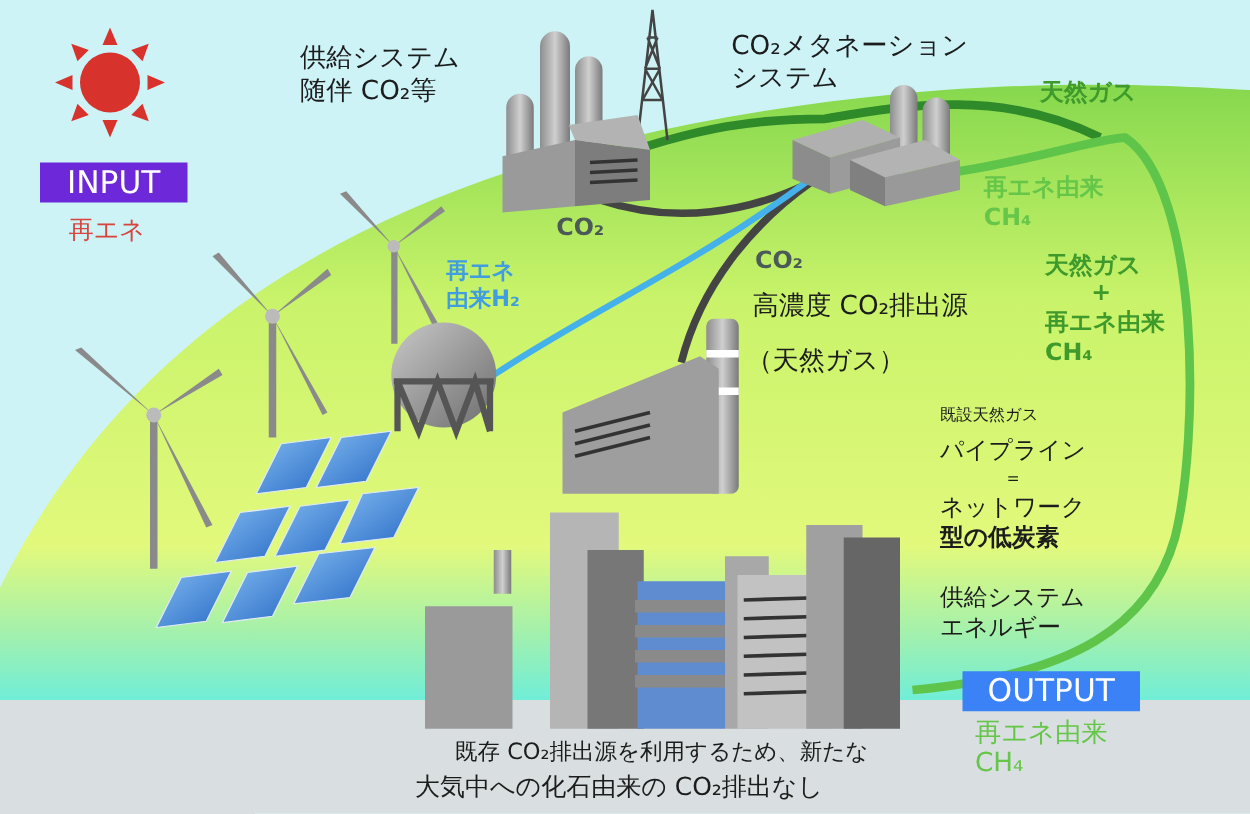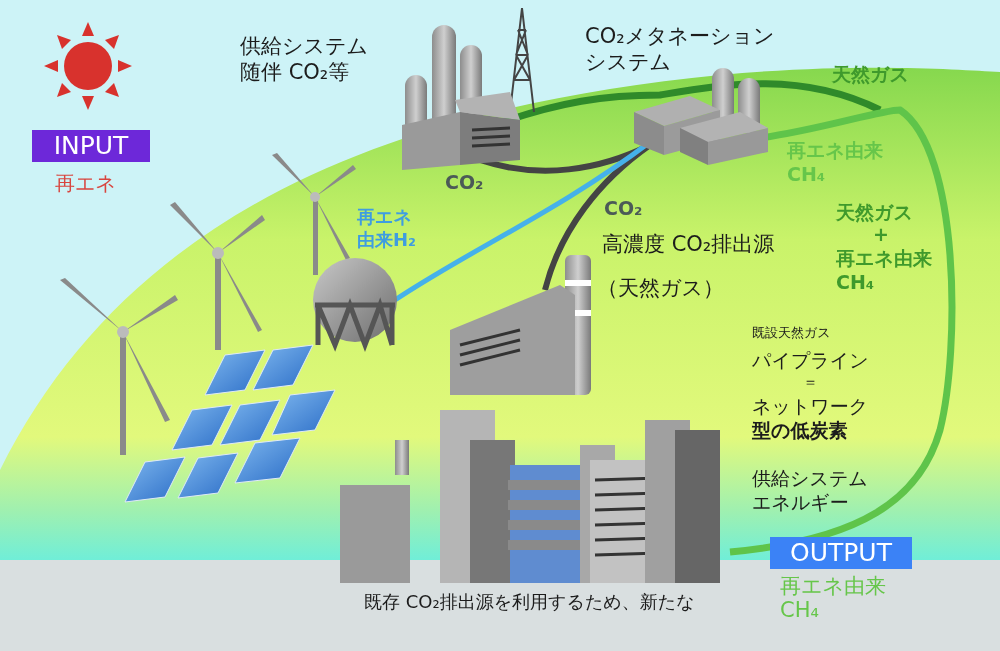--- a/index.html
+++ b/index.html
@@ -211,13 +211,14 @@
   <div class="lbl dark" style="left:752px;top:396px;font-size:19px;">ネットワーク</div>
   <div class="lbl dark" style="left:752px;top:420px;font-size:19px;font-weight:bold;">型の低炭素</div>
   <div class="lbl dark" style="left:752px;top:444px;font-size:19px;margin-top:48px;">エネルギー</div>
   <div class="lbl dark" style="left:752px;top:468px;font-size:19px;">供給システム</div>
 
   <div class="badge output-badge">OUTPUT</div>
   <div class="lbl out-sub">再エネ由来</div>
   <div class="lbl out-sub" style="top:598px;">CH₄</div>
 
   <div class="lbl dark" style="left:332px;top:592px;font-size:18px;margin-left:32px;">既存 CO₂排出源を利用するため、新たな</div>
+  <div class="lbl dark" style="left:332px;top:618px;font-size:20px;">大気中への化石由来の CO₂排出なし</div>
 </div>
 
 </body></html>

